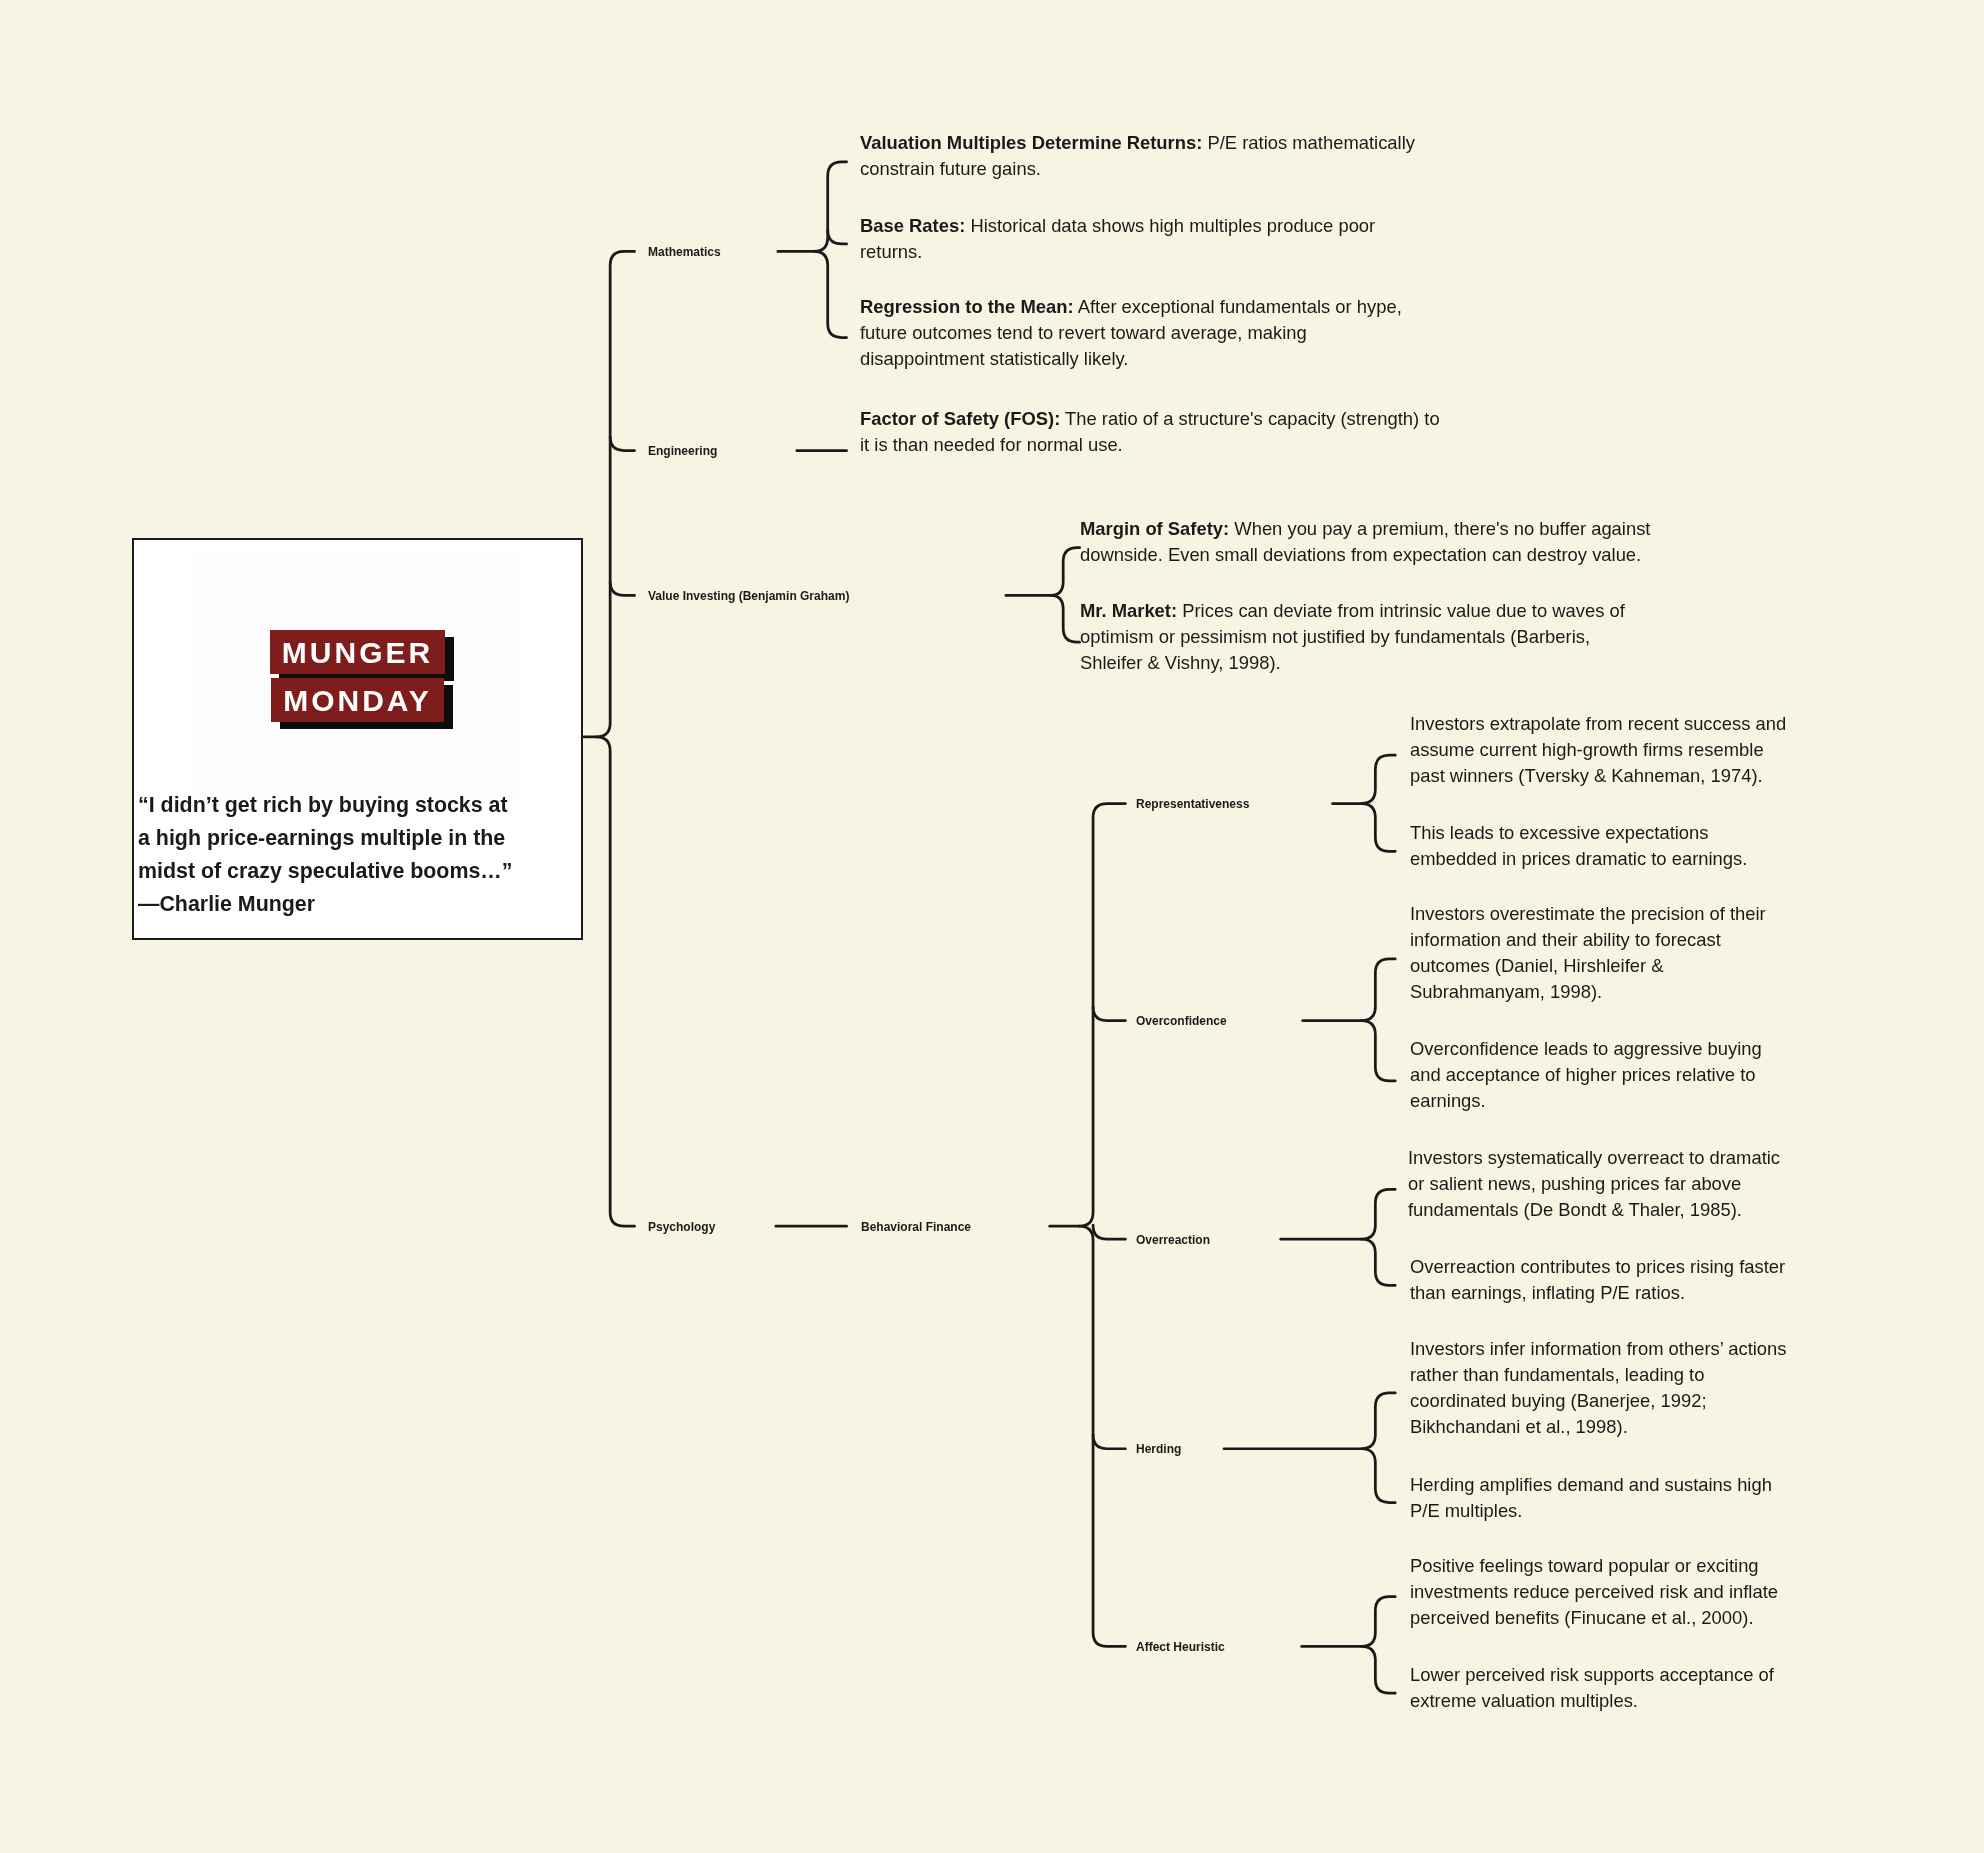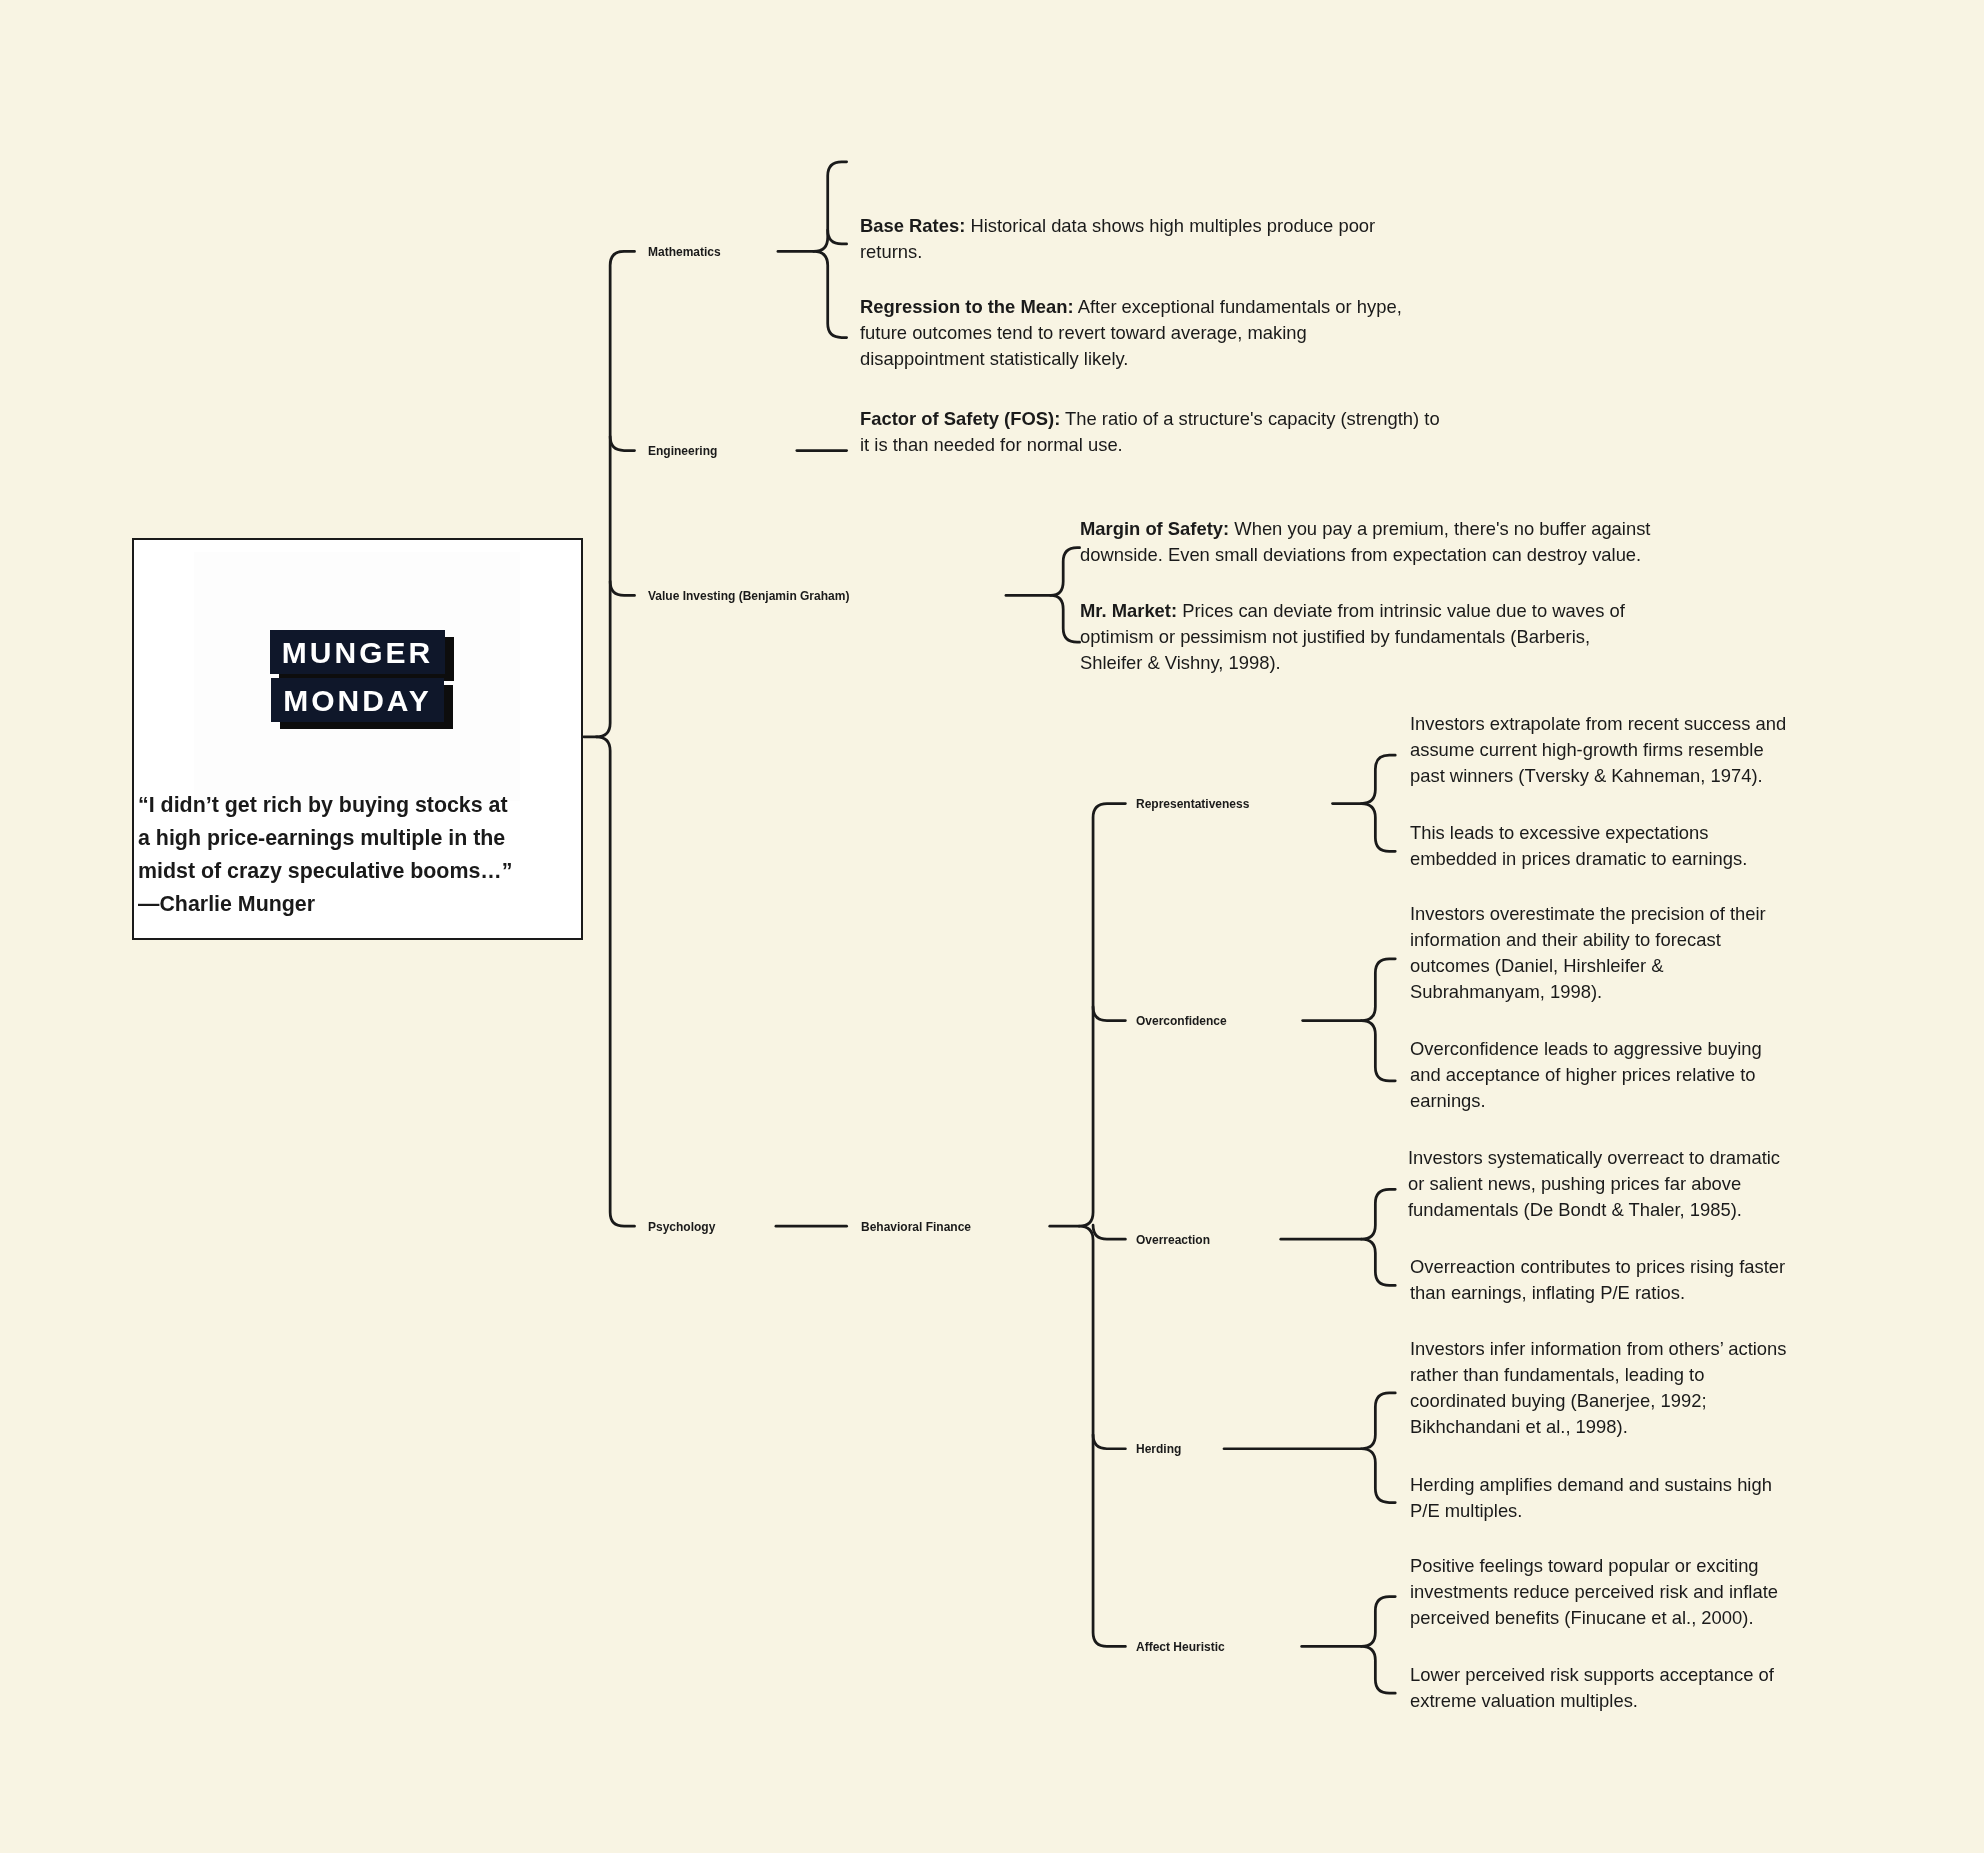--- a/index.html
+++ b/index.html
@@ -71,21 +71,21 @@
     left: 0;
     right: 0;
     top: 90px;
     display: flex;
     flex-direction: column;
     align-items: center;
     gap: 4px;
   }
   .logo-chip {
     display: block;
-    background: #0f172a;
+    background: #7f1d1d;
     color: #ffffff;
     font-size: 30px;
     font-weight: bold;
     letter-spacing: 3px;
     line-height: 30px;
     padding: 7.5px 12px 6.5px 12px;
     box-shadow: 9px 7px 0 #0d0d0d;
   }
   .quote {
     position: absolute;
@@ -158,20 +158,24 @@
       <span class="qln">—Charlie Munger</span>
     </div>
   </div>
 
   <div class="node-label" style="left:648px; top:240px">Mathematics</div>
   <div class="node-label" style="left:648px; top:439px">Engineering</div>
   <div class="node-label" style="left:648px; top:584px">Value Investing (Benjamin Graham)</div>
   <div class="node-label" style="left:648px; top:1215px">Psychology</div>
   <div class="node-label" style="left:861px; top:1215px">Behavioral Finance</div>
 
+  <div class="para" style="left:860px; top:130px">
+    <span class="ln"><b class="lead">Valuation Multiples Determine Returns:</b><span> P/E ratios mathematically</span></span>
+    <span class="ln">constrain future gains.</span>
+  </div>
   <div class="para" style="left:860px; top:213px">
     <span class="ln"><b class="lead">Base Rates:</b><span> Historical data shows high multiples produce poor</span></span>
     <span class="ln">returns.</span>
   </div>
   <div class="para" style="left:860px; top:294px">
     <span class="ln"><b class="lead">Regression to the Mean:</b><span> After exceptional fundamentals or hype,</span></span>
     <span class="ln">future outcomes tend to revert toward average, making</span>
     <span class="ln">disappointment statistically likely.</span>
   </div>
 

